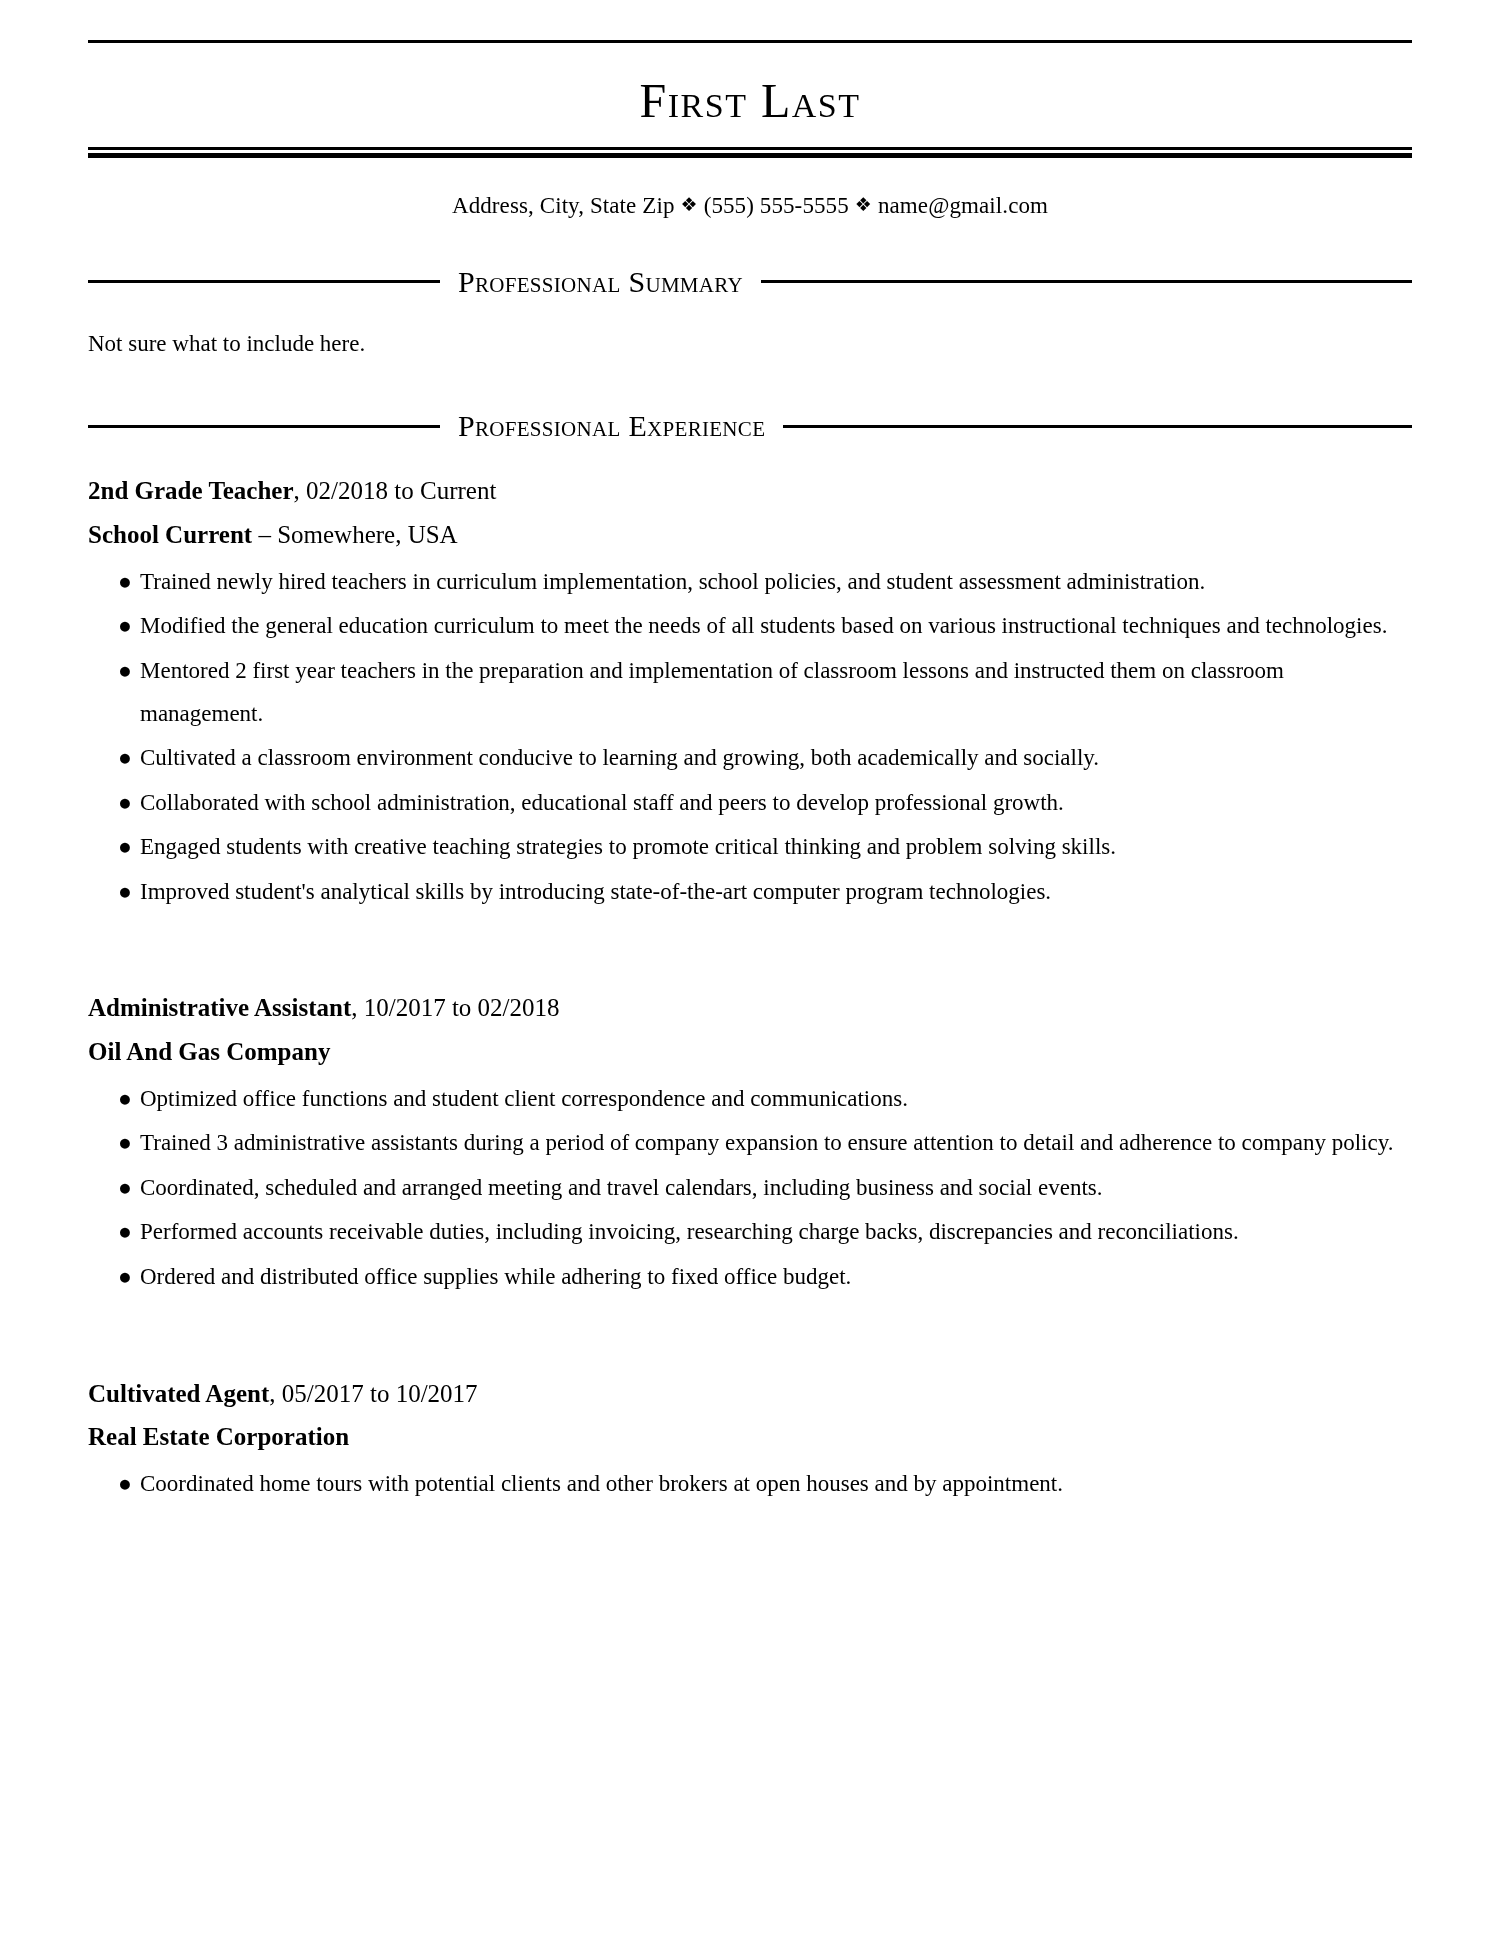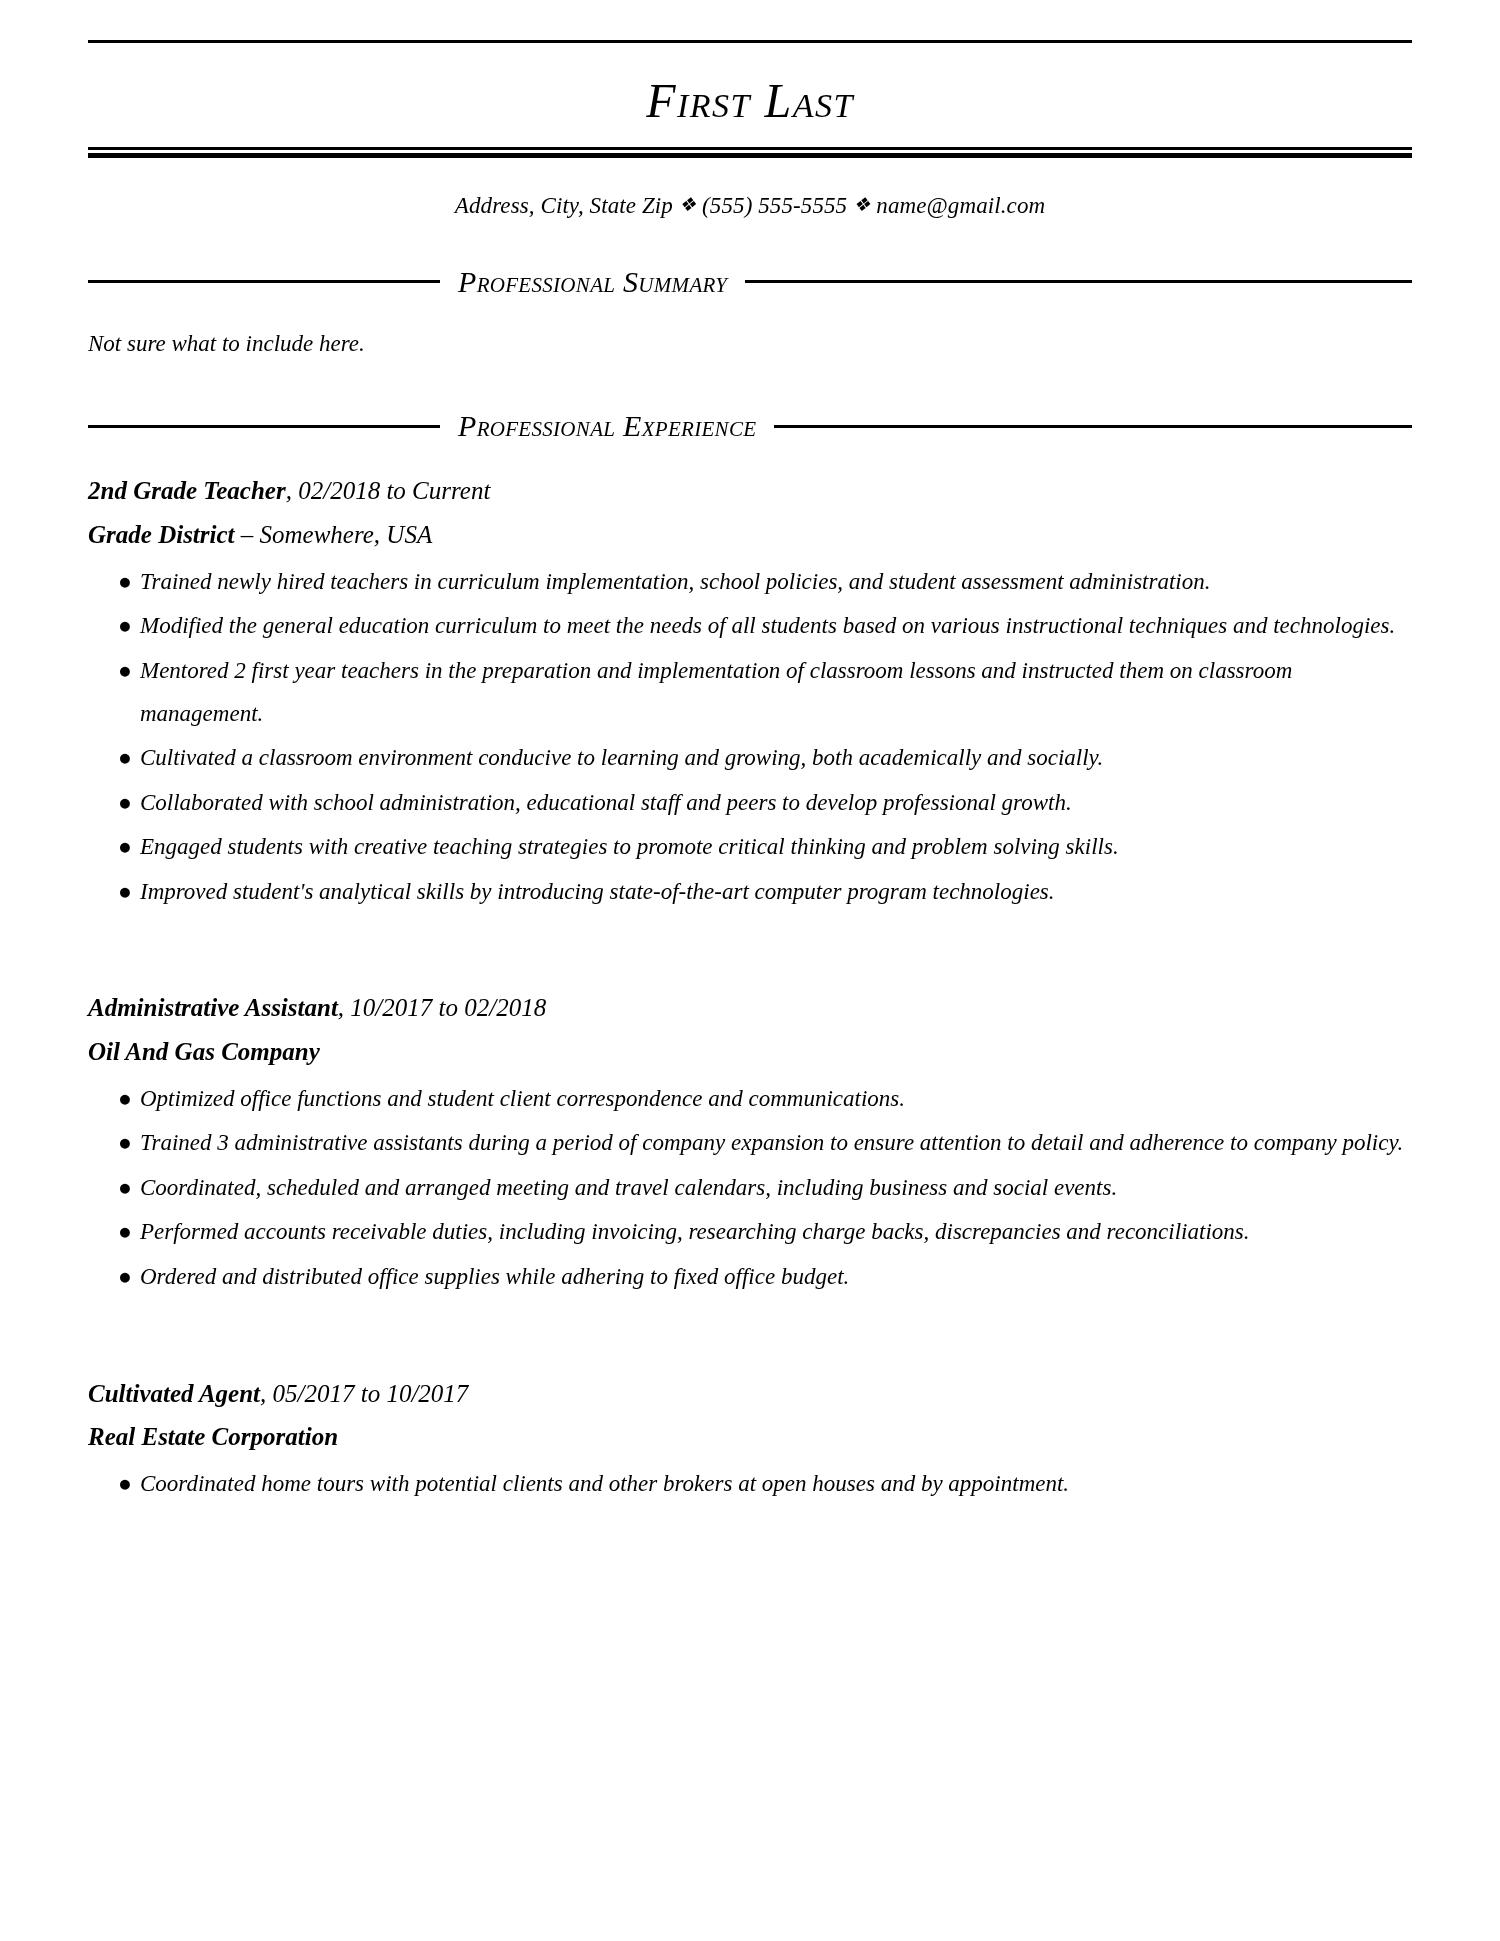--- a/index.html
+++ b/index.html
@@ -15,21 +15,20 @@
     width: 1500px;
     min-height: 1941px;
     box-sizing: border-box;
     background: #ffffff;
     padding: 0;
     position: relative;
     overflow: hidden;
   }
   .inner {
     padding: 40px 88px 0 88px;
-    font-style: italic;
   }
 
   
   .rule-top {
     border-top: 3px solid #000;
     height: 0;
     margin: 0 0 0 0;
   }
   .name-block {
     text-align: center;
@@ -157,21 +156,21 @@
 
     <div class="section-head">
       <span class="bar bar-left"></span>
       <span class="sec-title">Professional Experience</span>
       <span class="bar bar-right"></span>
     </div>
 
     <div id="jobs-container">
         <div class="job first">
           <div class="job-title-line"><span class="bold">2nd Grade Teacher</span><span>, 02/2018 to Current</span></div>
-          <div class="job-company-line"><span class="bold">Grade District</span><span> – Somewhere, USA</span></div>
+          <div class="job-company-line"><span class="bold">School Current</span><span> – Somewhere, USA</span></div>
           <ul class="bullets">
             <li><span class="dot">●</span><span>Trained newly hired teachers in curriculum implementation, school policies, and student assessment administration.</span></li>
             <li><span class="dot">●</span><span>Modified the general education curriculum to meet the needs of all students based on various instructional techniques and technologies.</span></li>
             <li><span class="dot">●</span><span>Mentored 2 first year teachers in the preparation and implementation of classroom lessons and instructed them on classroom management.</span></li>
             <li><span class="dot">●</span><span>Cultivated a classroom environment conducive to learning and growing, both academically and socially.</span></li>
             <li><span class="dot">●</span><span>Collaborated with school administration, educational staff and peers to develop professional growth.</span></li>
             <li><span class="dot">●</span><span>Engaged students with creative teaching strategies to promote critical thinking and problem solving skills.</span></li>
             <li><span class="dot">●</span><span>Improved student's analytical skills by introducing state-of-the-art computer program technologies.</span></li>
           </ul>
         </div>

